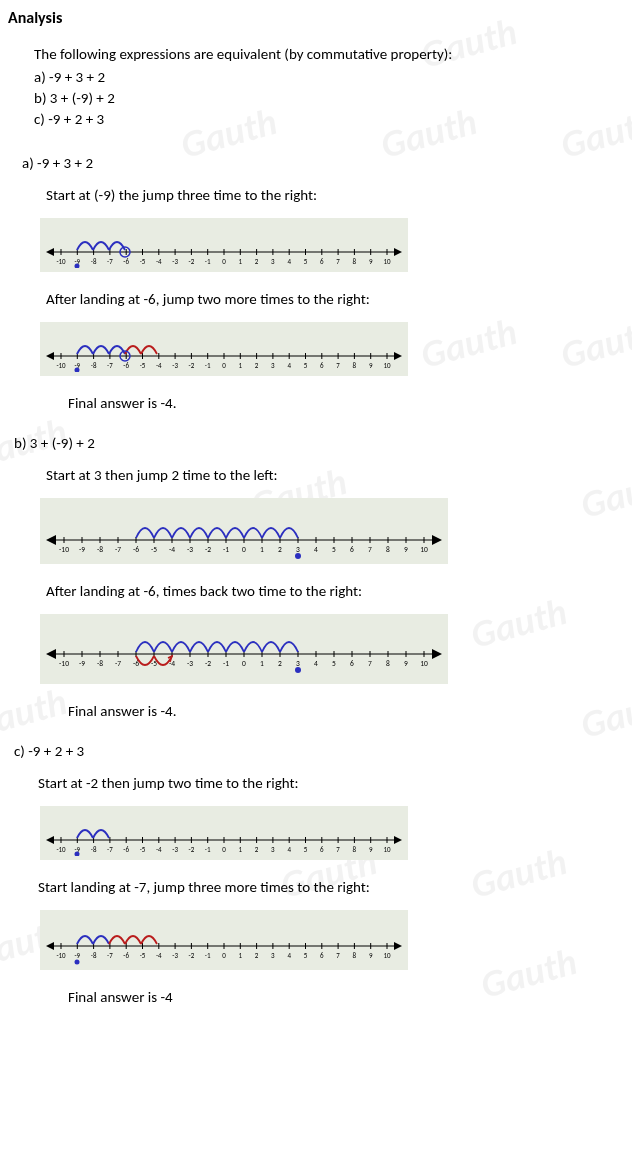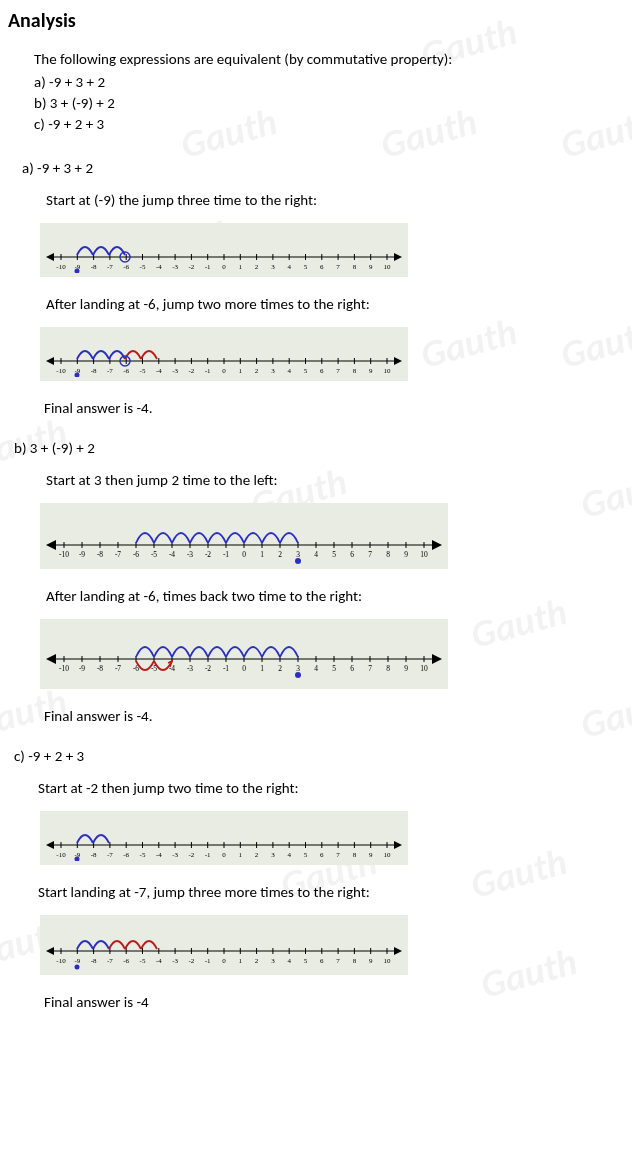--- a/index.html
+++ b/index.html
@@ -18,21 +18,21 @@
     color: rgba(0,0,0,0.05);
     font-size: 38px;
     font-weight: bold;
     font-style: italic;
     transform: rotate(-15deg);
     pointer-events: none;
     user-select: none;
   }
   h3.analysis {
     margin: 0 0 18px 0;
-    font-size: 20px;
+    font-size: 16px;
     font-weight: bold;
   }
   .intro {
     margin: 0 0 4px 26px;
   }
   .options {
     margin: 0 0 24px 26px;
     line-height: 1.4;
   }
   .part-label {
@@ -40,28 +40,27 @@
   }
   .step {
     margin: 12px 0 14px 38px;
   }
   .nl-wrap {
     margin: 0 0 18px 32px;
     background: #e8ece2;
     width: 360px;
     padding: 6px 4px 4px 4px;
     position: relative;
-    font-family: Liberation Serif, serif;
   }
   .nl-wrap.wide {
     width: 400px;
   }
   svg { display: block; }
   .final {
-    margin: 10px 0 22px 36px;
+    margin: 10px 0 22px 60px;
   }
   .partb-label, .partc-label {
     margin: 0 0 14px 6px;
   }
 </style>
 </head>
 <body>
 
 <div class="watermark" style="top:20px;left:420px">Gauth</div>
 <div class="watermark" style="top:110px;left:180px">Gauth</div>

